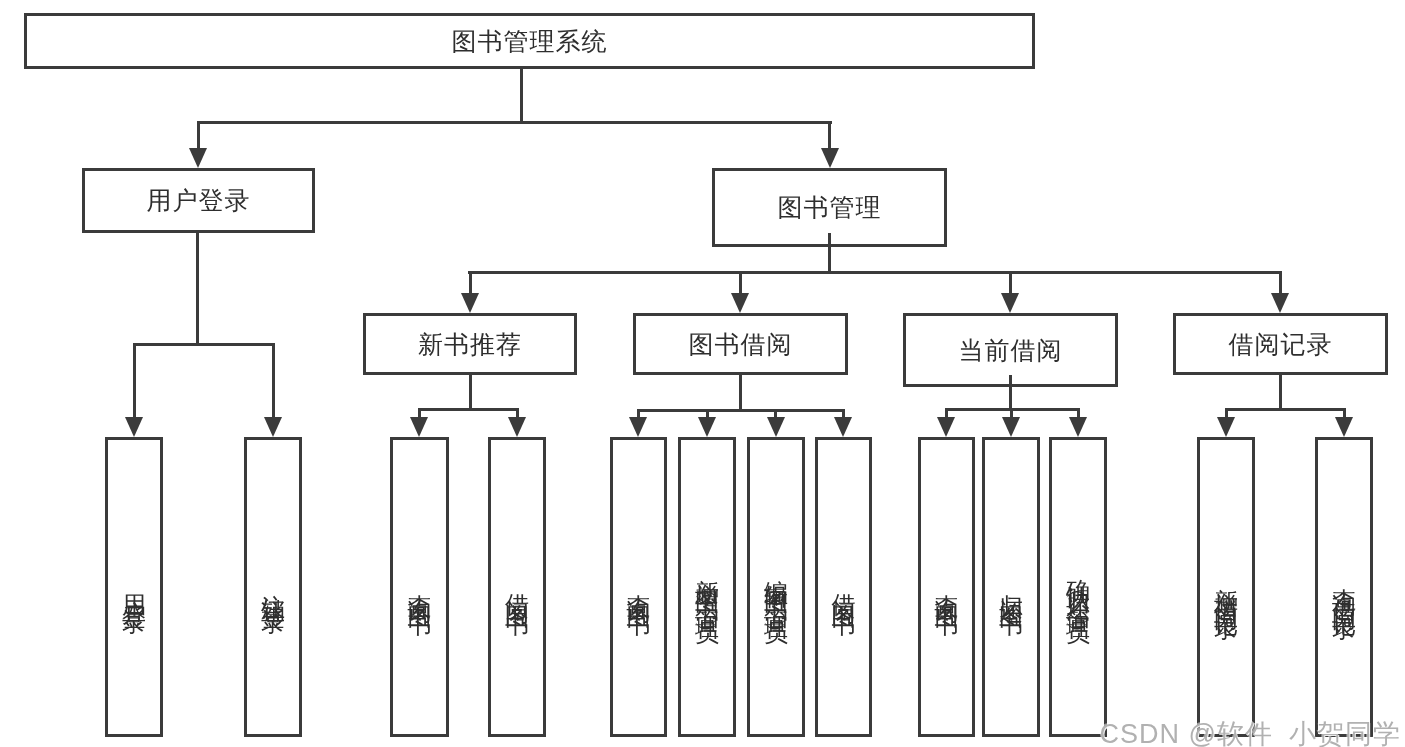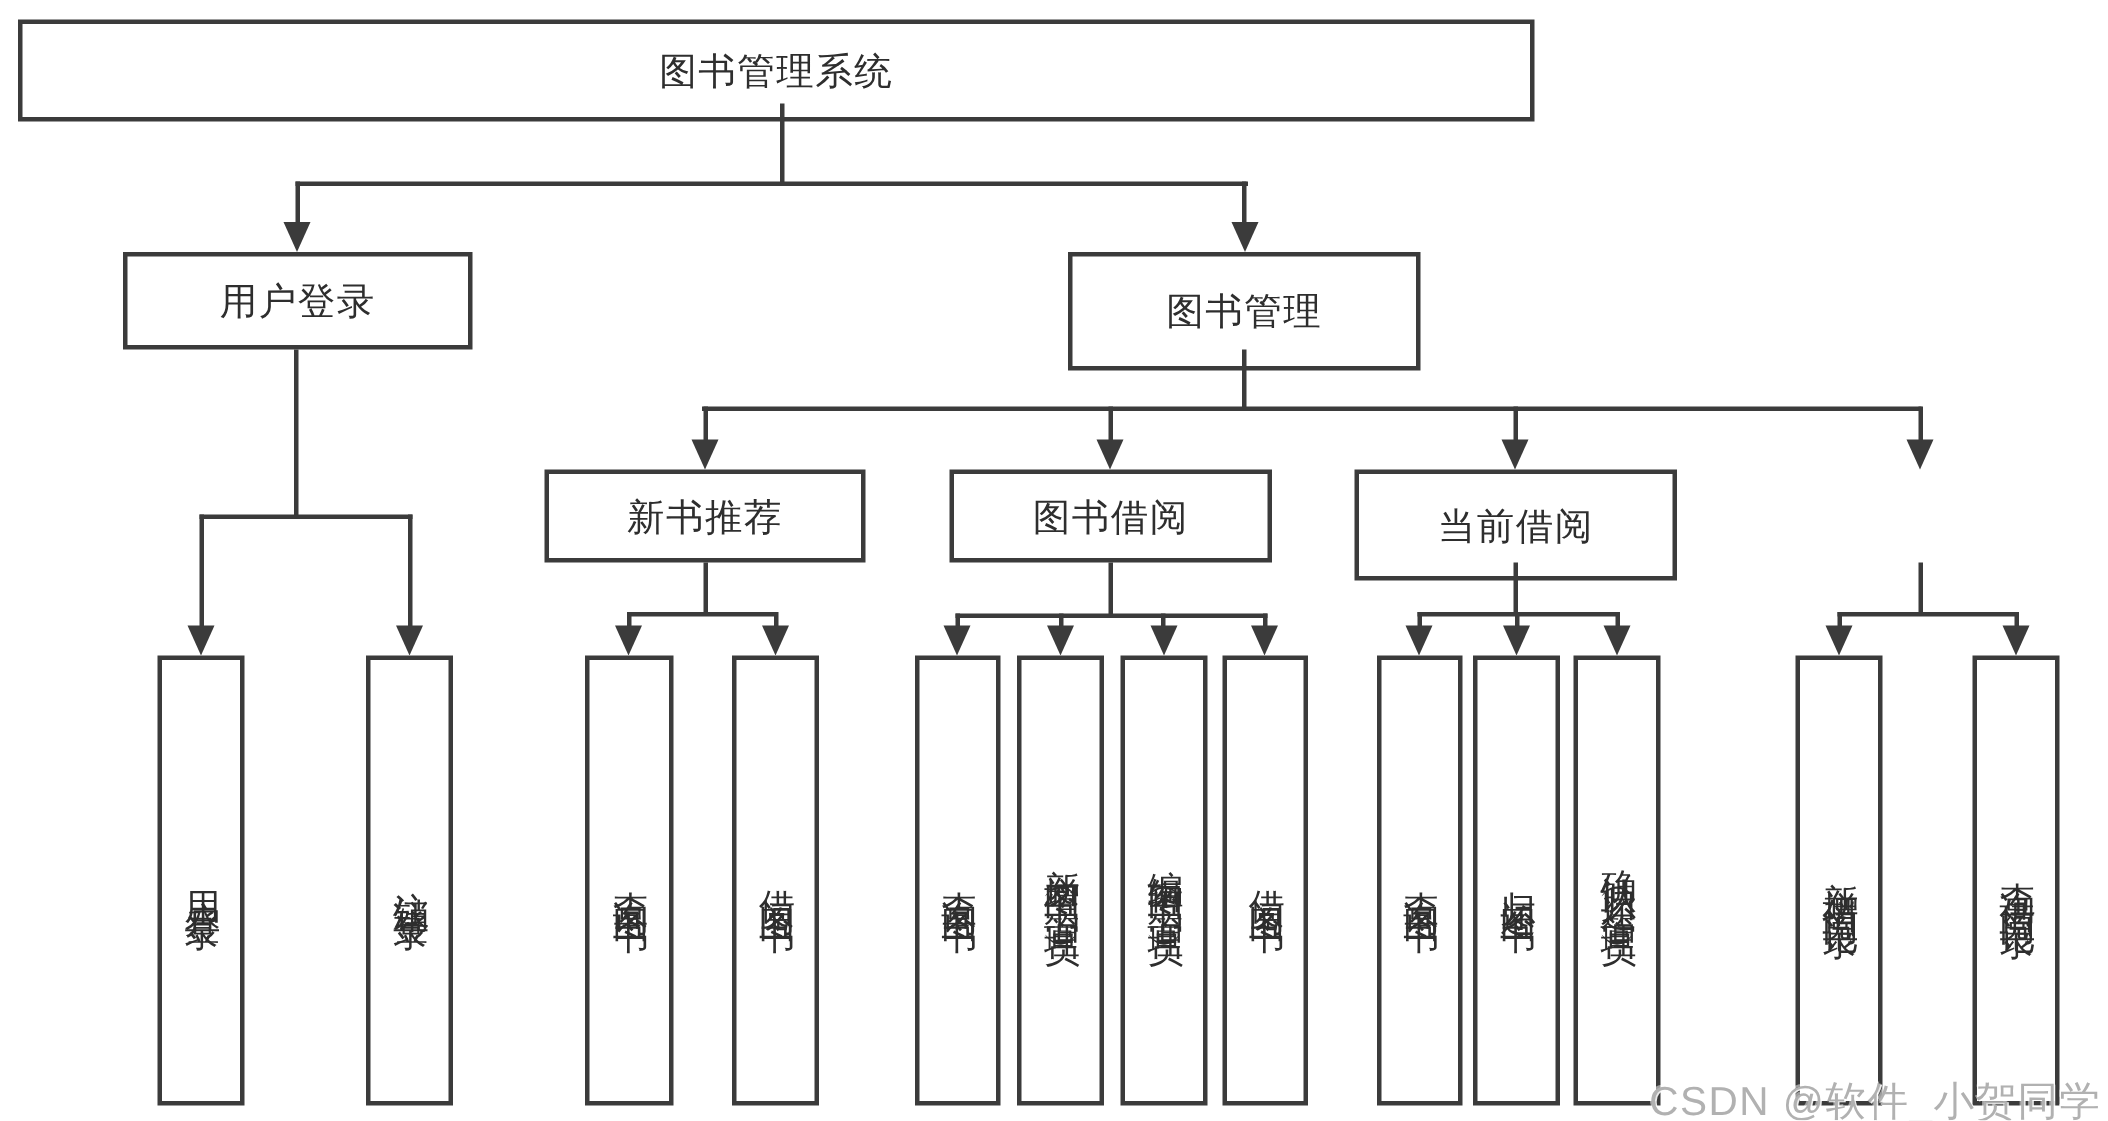--- a/index.html
+++ b/index.html
@@ -56,21 +56,21 @@
     text-shadow: 1px 1px 0 rgba(255,255,255,0.9), -1px -1px 0 rgba(255,255,255,0.5);
     white-space: nowrap;
     z-index: 5;
   }
 </style>
 </head>
 <body>
 
 <div class="canvas">
 
-  <div class="box hbox" style="left:12px;top:13px;width:1011px;height:68px">
+  <div class="box hbox" style="left:24px;top:13px;width:1011px;height:56px">
     <span>图书管理系统</span>
   </div>
 
   <div class="vline" style="left:520px;top:69px;height:55px"></div>
   <div class="hline" style="left:197px;top:121px;width:635px"></div>
   <div class="vline" style="left:197px;top:121px;height:29px"></div>
   <div class="arrow" style="left:189px;top:148px"></div>
   <div class="vline" style="left:828px;top:121px;height:29px"></div>
   <div class="arrow" style="left:821px;top:148px"></div>
 
@@ -93,20 +93,23 @@
   <div class="arrow" style="left:1271px;top:293px"></div>
 
   <div class="box hbox" style="left:633px;top:313px;width:215px;height:62px">
     <span>图书借阅</span>
   </div>
   <div class="box hbox" style="left:363px;top:313px;width:214px;height:62px">
     <span>新书推荐</span>
   </div>
   <div class="box hbox" style="left:903px;top:313px;width:215px;height:74px">
     <span>当前借阅</span>
+  </div>
+  <div class="box hbox" style="left:1173px;top:313px;width:215px;height:62px">
+    <span>借阅记录</span>
   </div>
 
   <div class="vline" style="left:196px;top:233px;height:112px"></div>
   <div class="hline" style="left:133px;top:343px;width:142px"></div>
   <div class="vline" style="left:133px;top:343px;height:76px"></div>
   <div class="arrow" style="left:125px;top:417px"></div>
   <div class="vline" style="left:272px;top:343px;height:76px"></div>
   <div class="arrow" style="left:264px;top:417px"></div>
 
   <div class="vline" style="left:469px;top:375px;height:35px"></div>

